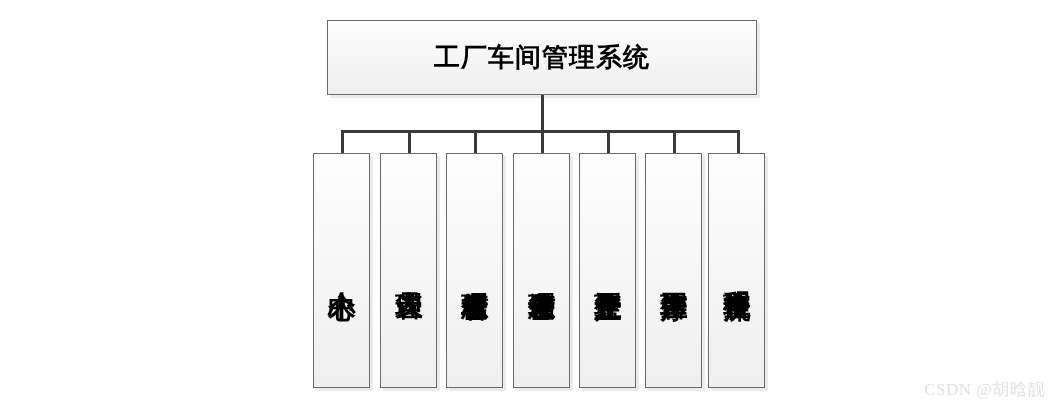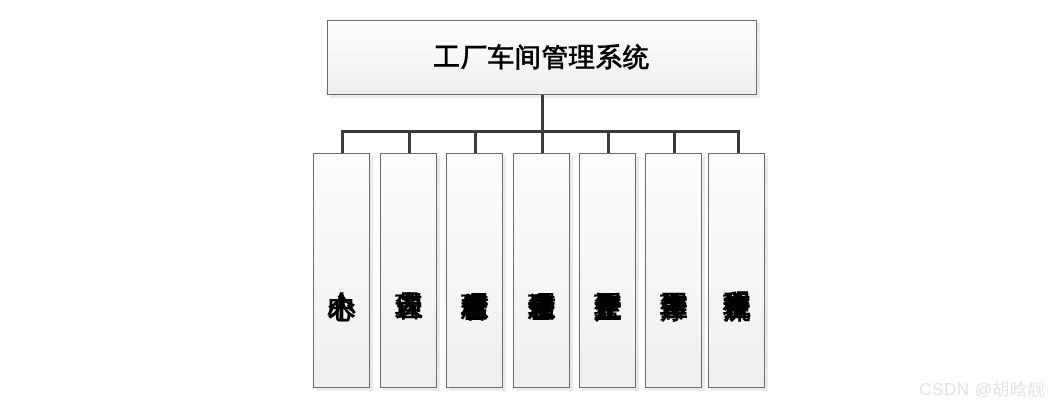--- a/index.html
+++ b/index.html
@@ -77,21 +77,21 @@
     text-orientation: upright;
     letter-spacing: 0px;
     white-space: nowrap;
   }
 
   
   #watermark {
     position: absolute;
     right: 14px;
     bottom: 8px;
-    font-family: Liberation Sans, sans-serif;
+    font-family: Liberation Serif, serif;
     font-size: 17px;
     color: #e2e2e2;
     letter-spacing: 0.5px;
     white-space: nowrap;
   }
 </style>
 </head>
 <body>
 
 <div id="diagram-canvas">

